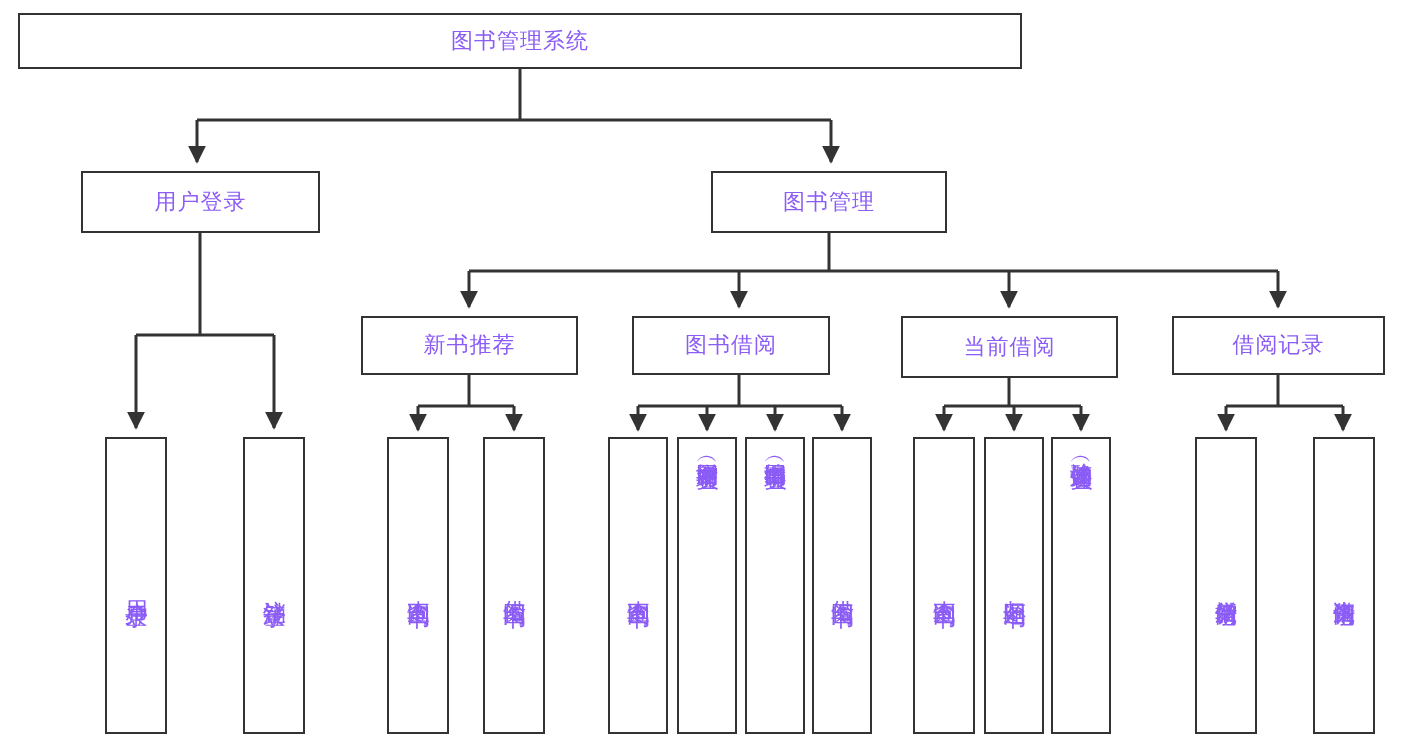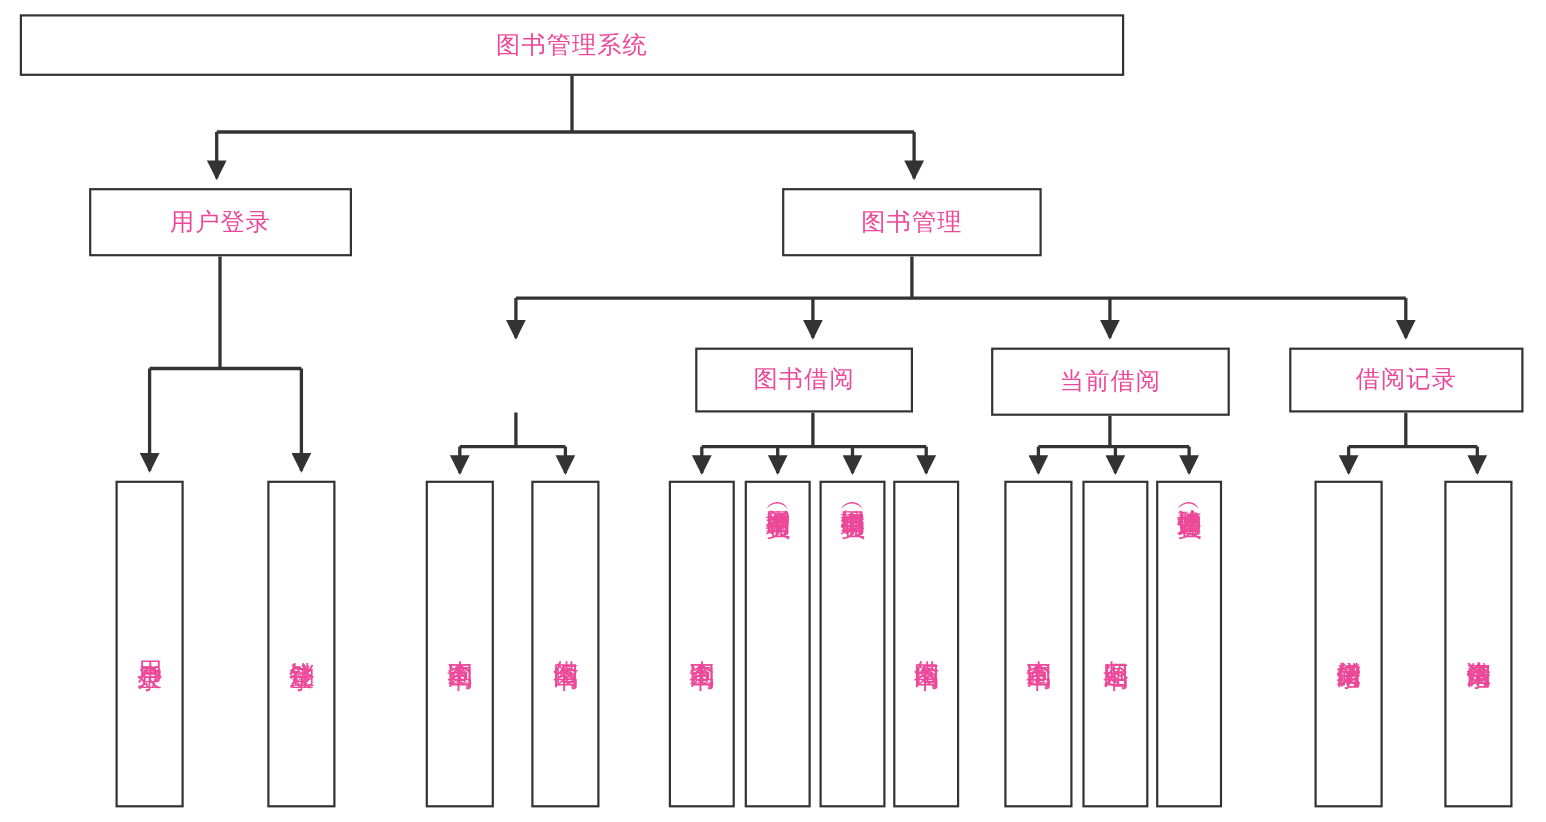--- a/index.html
+++ b/index.html
@@ -24,21 +24,21 @@
     pointer-events: none;
   }
   .node {
     position: absolute;
     box-sizing: border-box;
     border: 2px solid #333333;
     background: #ffffff;
     display: flex;
     align-items: center;
     justify-content: center;
-    color: #ec4899;
+    color: #8b5cf6;
   }
   .node-h .label {
     font-size: 22px;
     line-height: 1.1;
     letter-spacing: 1px;
     white-space: nowrap;
   }
   .node-v {
     align-items: flex-start;
     justify-content: center;
@@ -126,20 +126,23 @@
   </div>
 
   <div class="node node-h" style="left:81px; top:171px; width:239px; height:62px;">
     <span class="label">用户登录</span>
   </div>
 
   <div class="node node-h" style="left:711px; top:171px; width:236px; height:62px;">
     <span class="label">图书管理</span>
   </div>
 
+  <div class="node node-h" style="left:361px; top:316px; width:217px; height:59px;">
+    <span class="label">新书推荐</span>
+  </div>
 
   <div class="node node-h" style="left:632px; top:316px; width:198px; height:59px;">
     <span class="label">图书借阅</span>
   </div>
 
   <div class="node node-h" style="left:901px; top:316px; width:217px; height:62px;">
     <span class="label">当前借阅</span>
   </div>
 
   <div class="node node-h" style="left:1172px; top:316px; width:213px; height:59px;">

